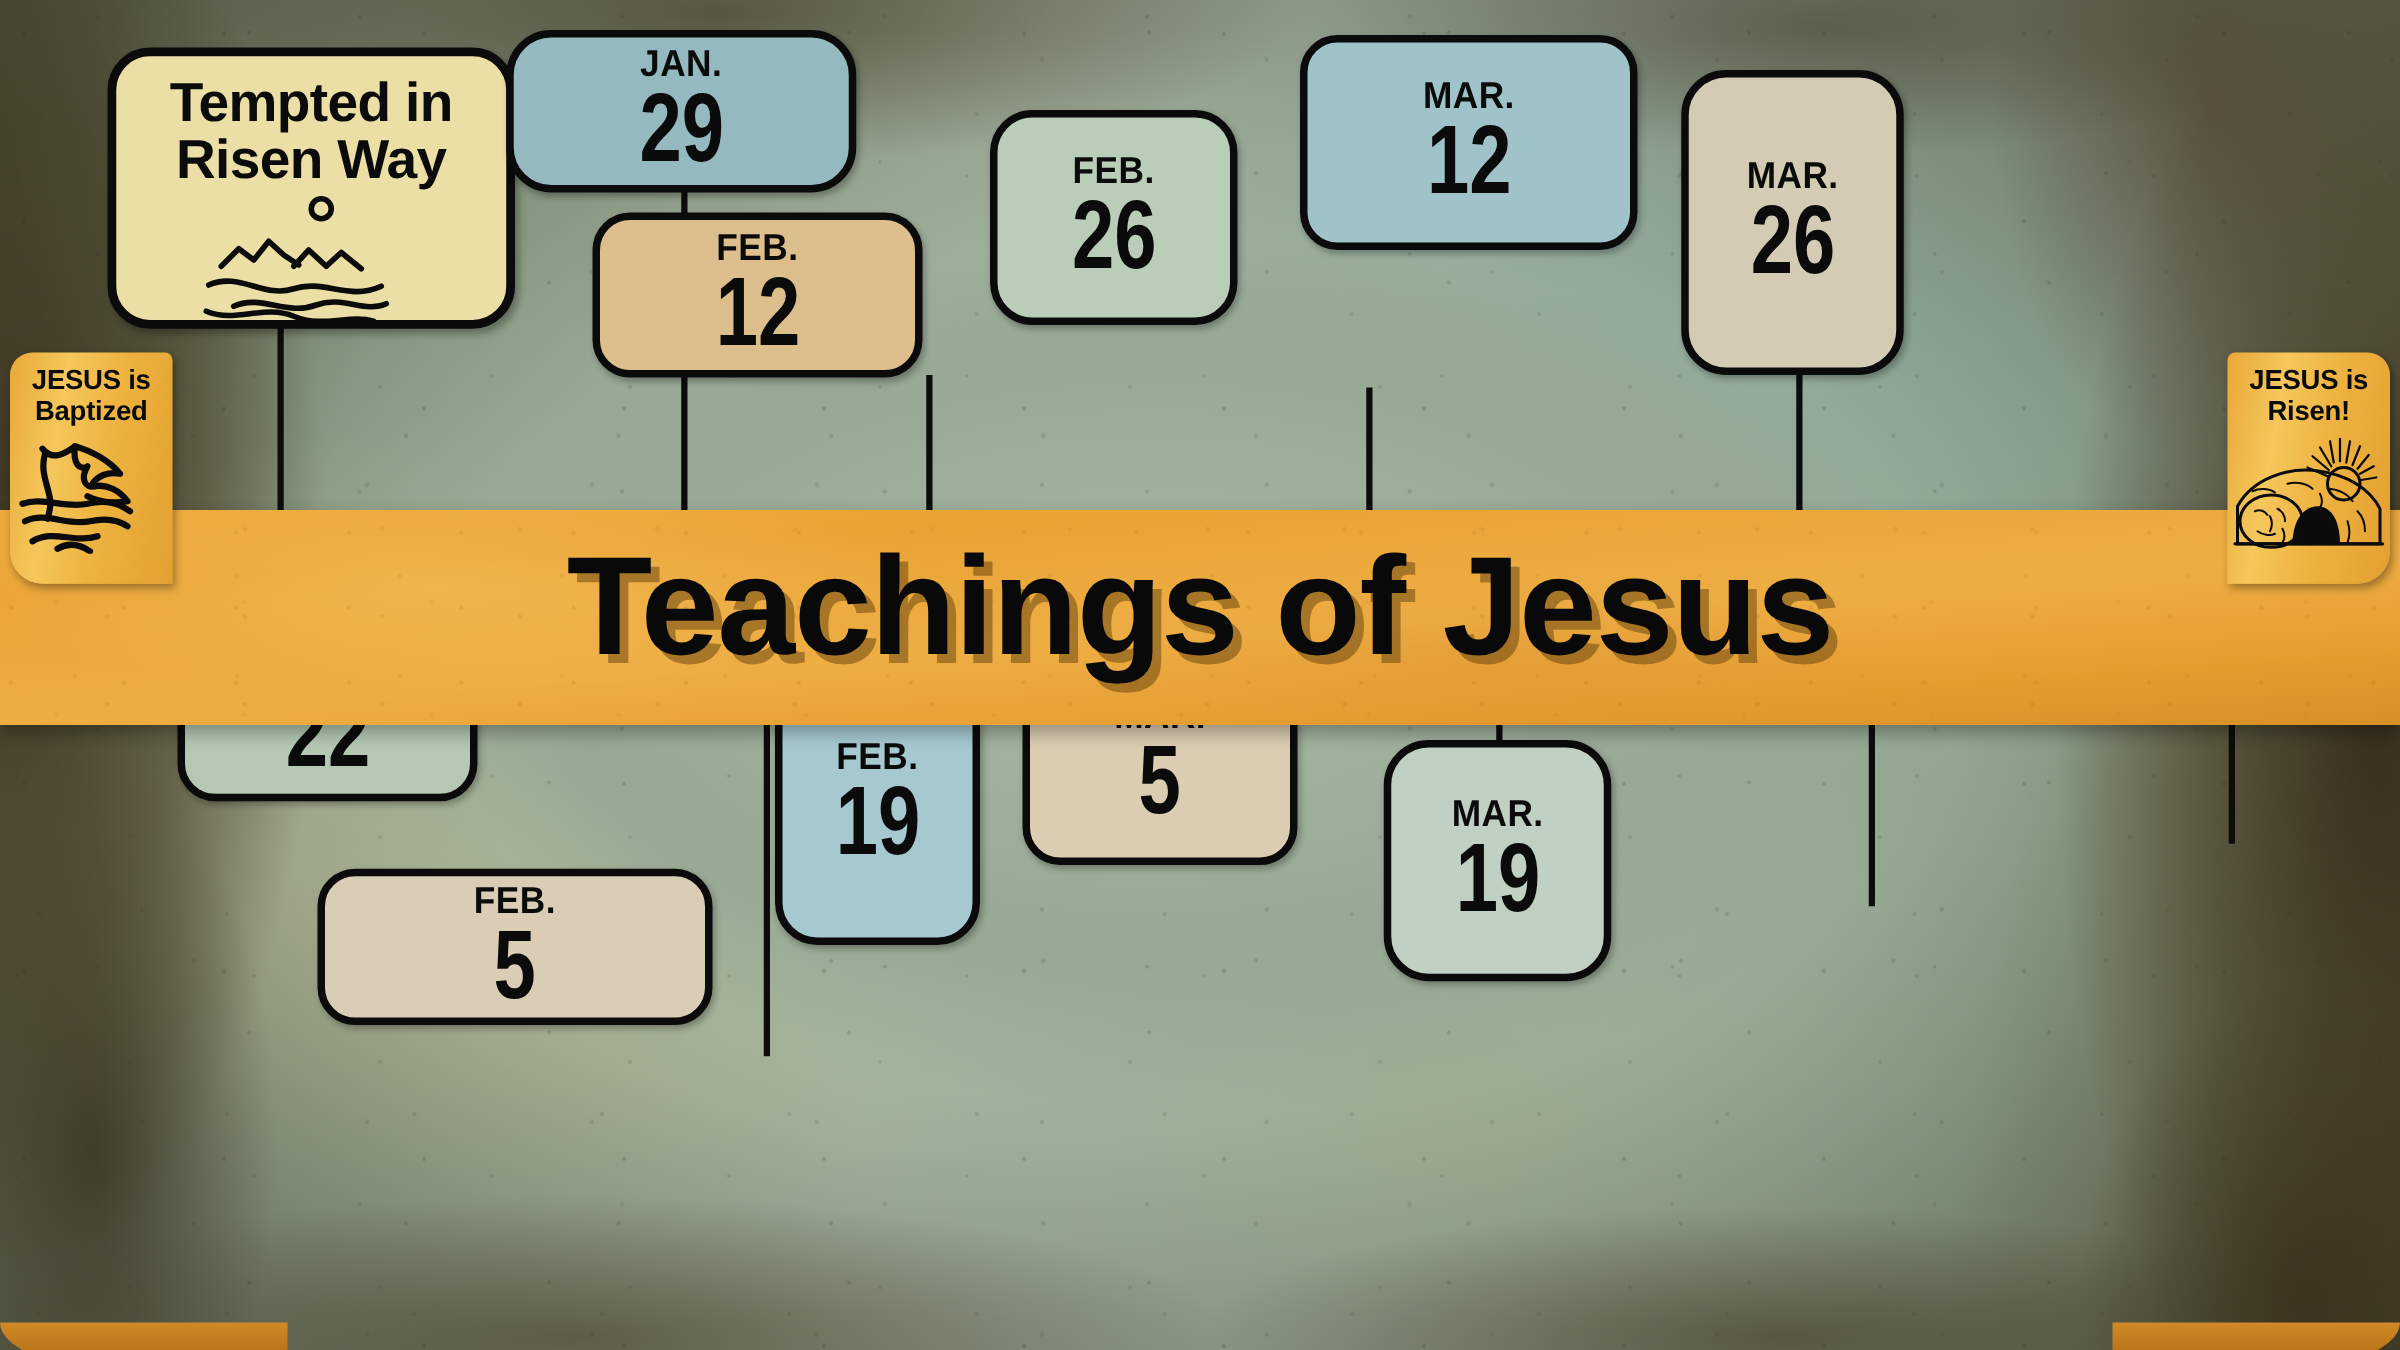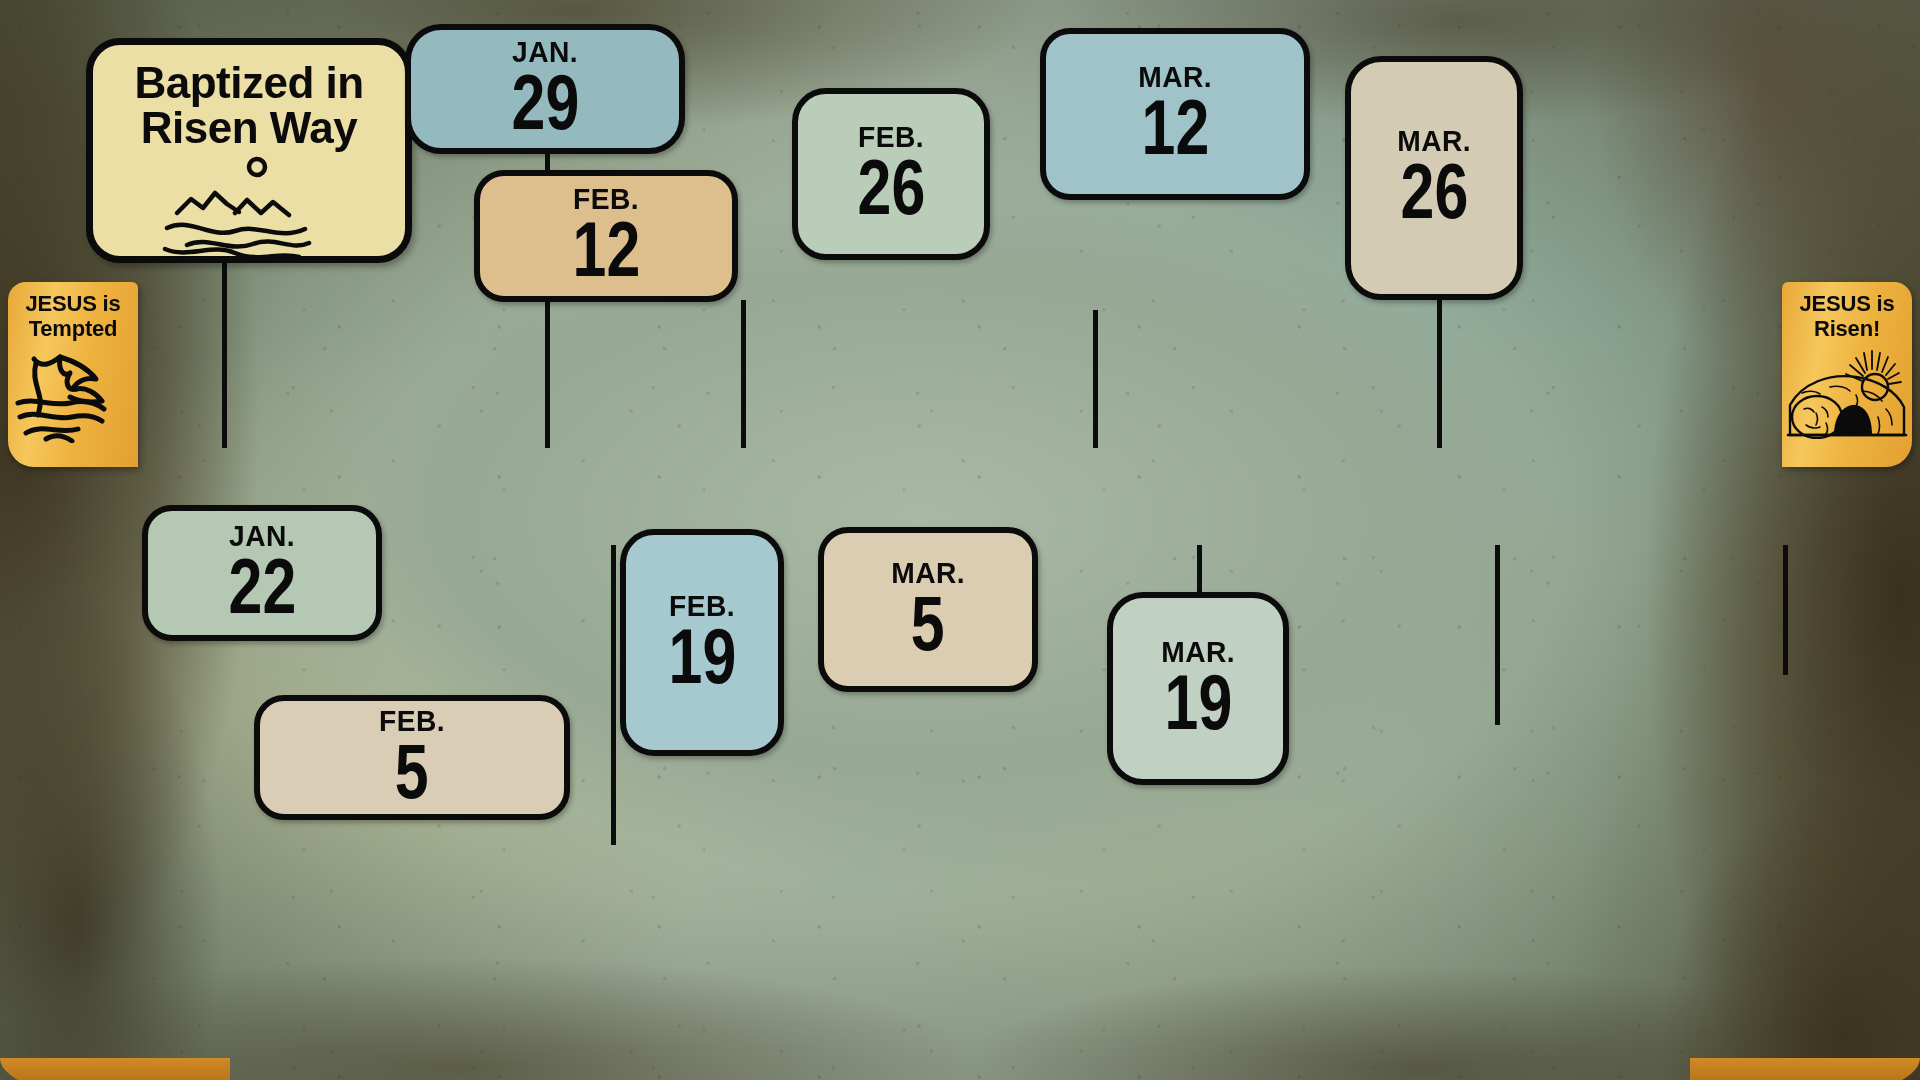--- a/index.html
+++ b/index.html
@@ -214,21 +214,21 @@
   <div class="stem" style="left:1783px; top:300px; height:148px;"></div>
 
   <div class="stem" style="left:320px;  top:545px; height:85px;"></div>
   <div class="stem" style="left:611px;  top:545px; height:300px;"></div>
   <div class="stem" style="left:855px;  top:545px; height:110px;"></div>
   <div class="stem" style="left:1197px; top:545px; height:100px;"></div>
   <div class="stem" style="left:1495px; top:545px; height:180px;"></div>
   <div class="stem" style="left:1783px; top:545px; height:130px;"></div>
 
   <div class="hero" style="left:86px; top:38px; width:326px; height:225px;">
-    <div class="hero-text">Baptized in</div>
+    <div class="hero-text">Tempted in</div>
     <div class="hero-text">Risen Way</div>
     <div class="hero-icon">
       <svg width="200" height="112" viewBox="0 0 200 112">
         <g fill="none" stroke="#0b0b0b" stroke-width="4.5" stroke-linecap="round" stroke-linejoin="round">
           <circle cx="108" cy="12" r="8"></circle>
           <path d="M28 58 L42 44 L54 53 L66 38 L78 49 L90 57"></path>
           <path d="M86 58 L98 45 L112 58 L124 47 L140 60"></path>
           <path d="M18 73 C42 62, 62 84, 86 76 C110 68, 130 86, 156 74"></path>
           <path d="M38 90 C60 80, 80 98, 104 89 C126 81, 142 96, 160 88"></path>
           <path d="M16 94 C40 104, 62 88, 86 98 C110 108, 130 96, 150 102"></path>
@@ -283,21 +283,21 @@
   </div>
 
   <div class="card" style="left:1107px; top:592px; width:182px; height:193px; border-radius:36px; background:#c0d0c2;">
     <div class="mon" style="font-size:30px;">MAR.</div>
     <div class="day" style="font-size:78px;">19</div>
   </div>
 
 
   <div class="tab left">
     <div class="tab-label">JESUS is</div>
-    <div class="tab-label">Tempted</div>
+    <div class="tab-label">Baptized</div>
     <div class="tab-icon">
       <svg width="122" height="96" viewBox="0 0 122 96">
         <g fill="none" stroke="#0b0b0b" stroke-width="5" stroke-linecap="round" stroke-linejoin="round">
           <path d="M22 12 C30 22, 40 16, 48 10 C46 24, 52 30, 58 26 C52 36, 56 44, 64 42"></path>
           <path d="M48 10 C62 14, 76 22, 84 32 C74 30, 66 34, 62 40"></path>
           <path d="M64 42 C74 40, 84 46, 90 54 C78 56, 66 54, 58 50"></path>
           <path d="M24 16 C20 30, 26 40, 28 52 C29 60, 27 64, 26 68"></path>
           <path d="M6 56 C22 50, 40 60, 58 56 C74 52, 84 56, 92 62"></path>
           <path d="M8 70 C24 62, 42 74, 60 70 C74 67, 84 70, 90 74"></path>
           <path d="M14 86 C30 76, 48 88, 66 82"></path>
@@ -332,14 +332,18 @@
           </g>
           <path d="M2 88 L120 88" stroke-width="2.6"></path>
         </g>
       </svg>
     </div>
   </div>
 
   <div class="curl left"></div>
   <div class="curl right"></div>
 
+  <div id="banner">
+    <div class="grain"></div>
+    <div id="banner-title">Teachings of Jesus</div>
+  </div>
 
 </div>
 
 </body></html>

